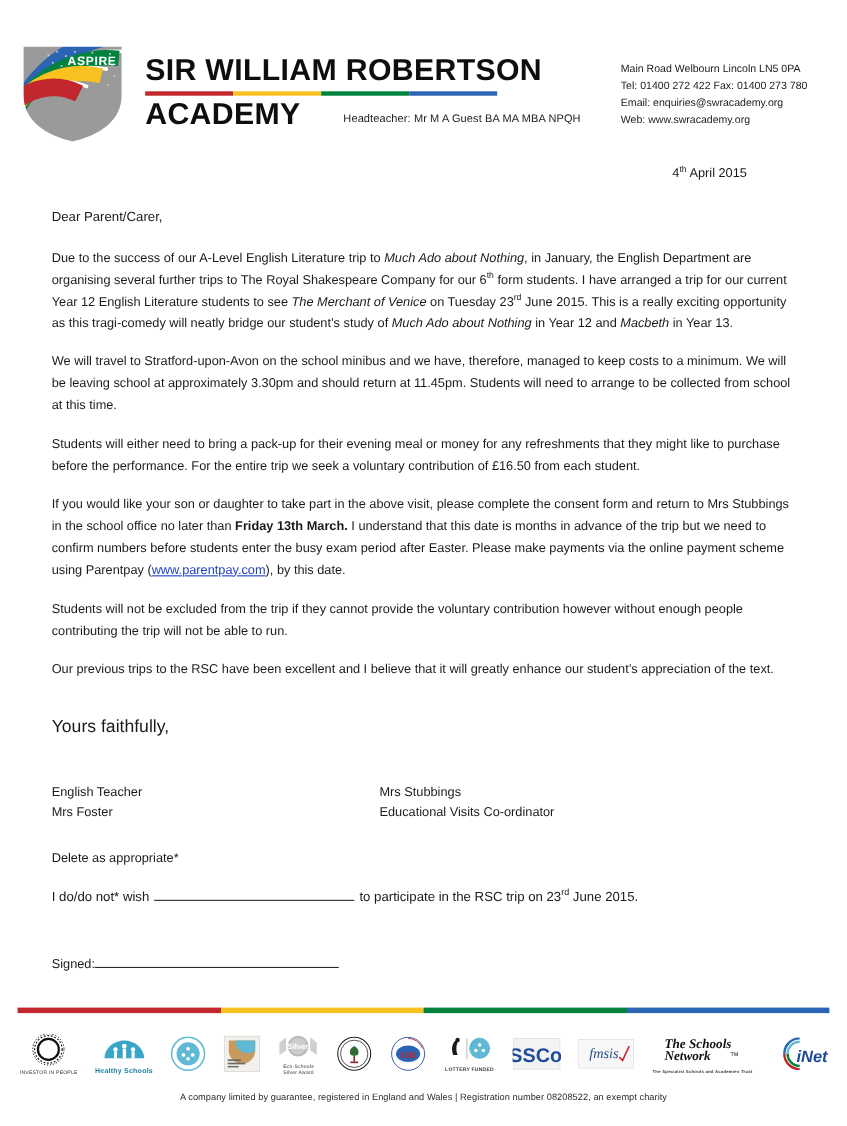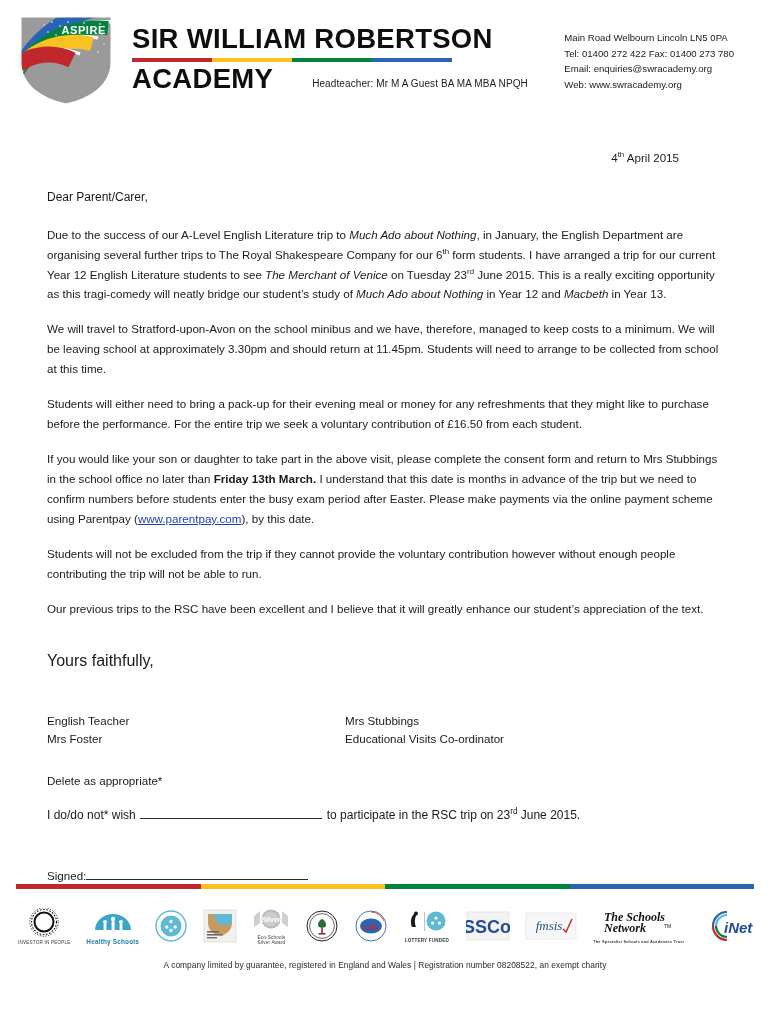--- a/index.html
+++ b/index.html
@@ -13,20 +13,21 @@
     font-family: "Liberation Sans", sans-serif;
     color: #1a1a1a;
     position: relative;
     overflow: hidden;
   }
 
   
   .header {
     position: relative;
     height: 118px;
+    margin-top: 25px;
   }
   .logo-block {
     position: absolute;
     left: 14px;
     top: 12px;
     display: flex;
     align-items: flex-start;
   }
   .shield {
     width: 104px;
@@ -156,21 +157,21 @@
     border-bottom: 1px solid #2b2b2b;
     width: 222px;
     margin-left: 0px;
     height: 11px;
   }
 
   
   .footer {
     position: absolute;
     left: 0; right: 0; bottom: 0;
-    height: 140px;
+    height: 108px;
   }
   .footer-bar {
     display: flex;
     height: 5px;
     margin: 0 16px;
   }
   .footer-bar span { flex: 1 1 25%; display:block; }
   .logo-strip {
     display: flex;
     align-items: center;

